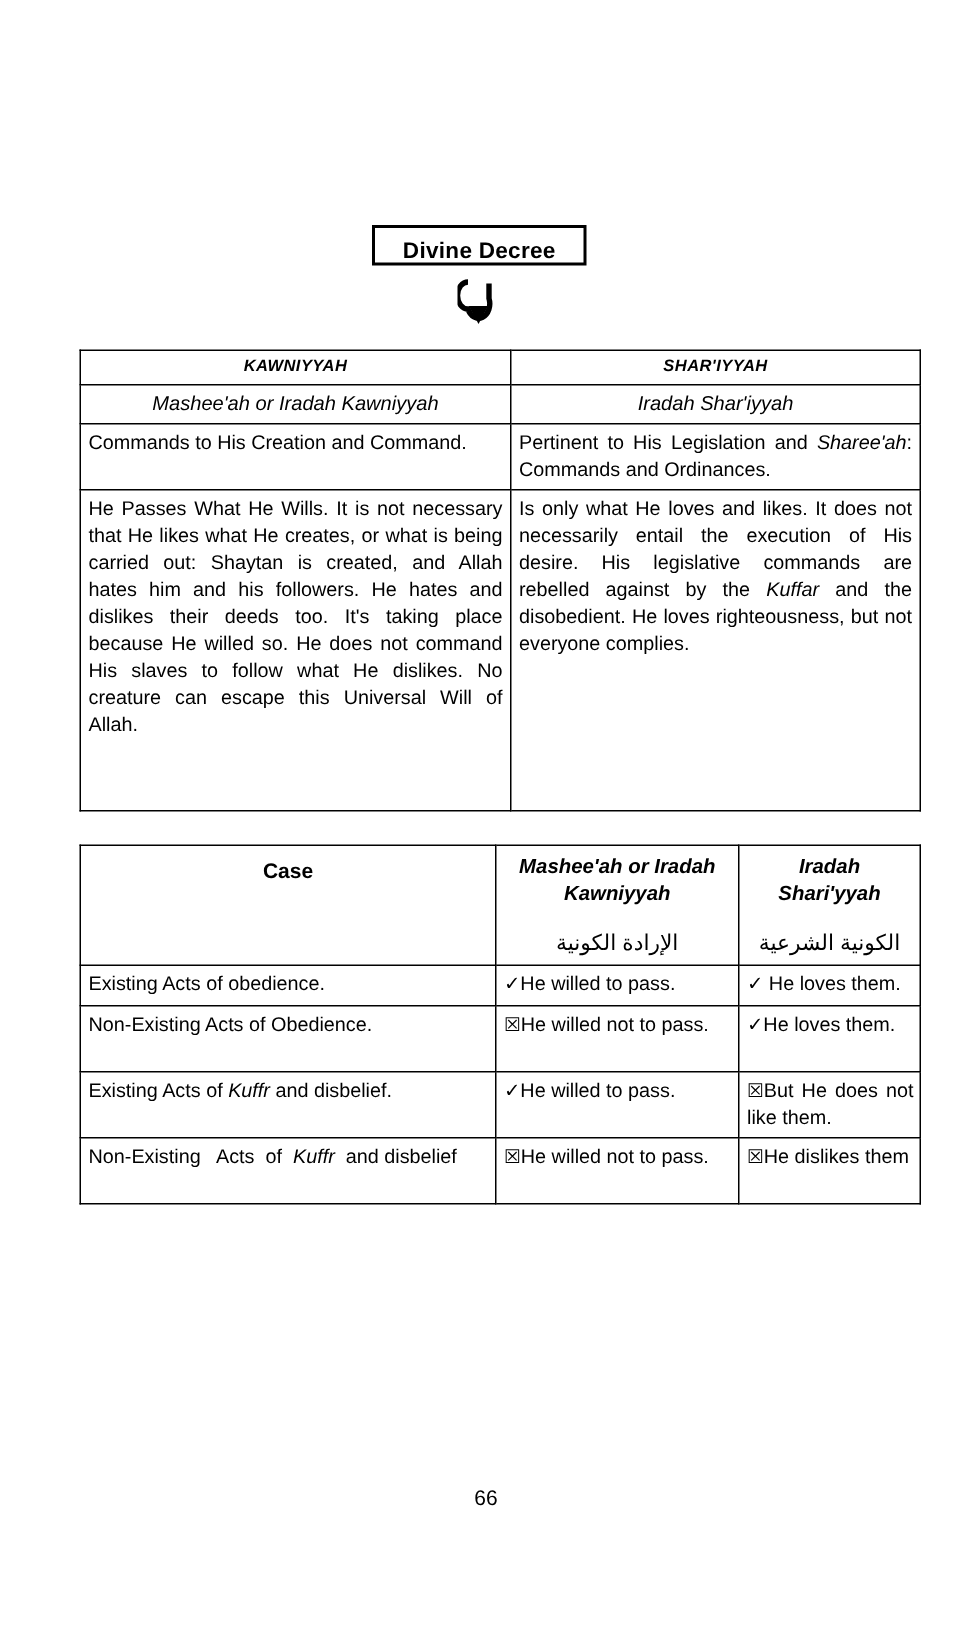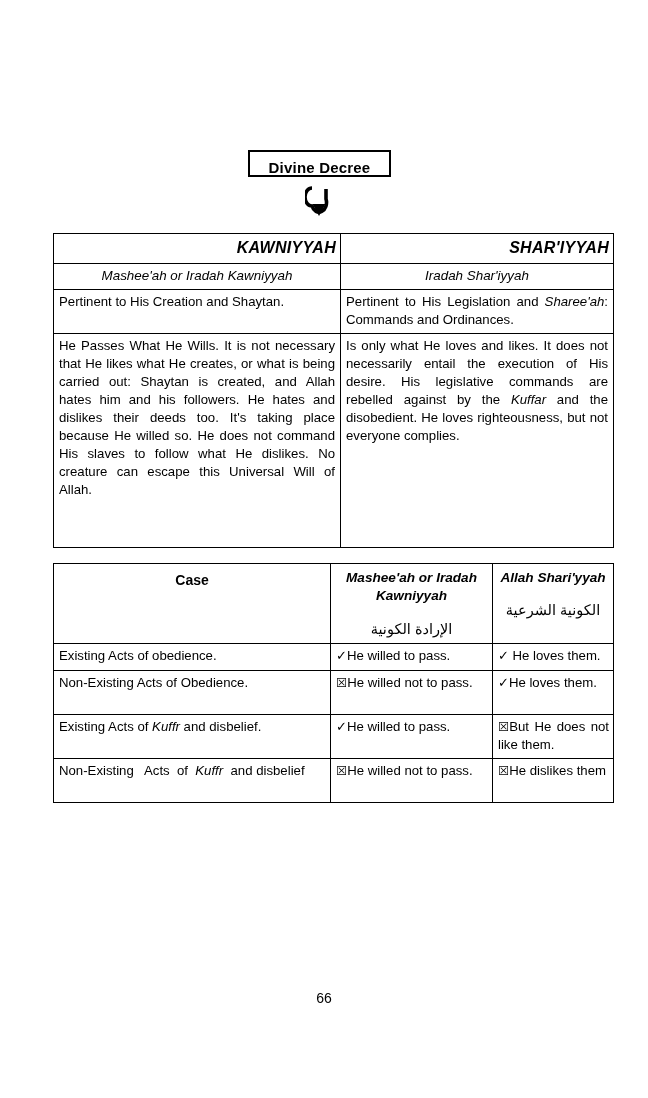--- a/index.html
+++ b/index.html
@@ -68,24 +68,24 @@
   
   #table-concepts {
     left: 53px;
     top: 233px;
     width: 560px;
   }
   #table-concepts col.c1 { width: 287px; }
   #table-concepts col.c2 { width: 273px; }
 
   #table-concepts .hdr-main {
-    text-align: right;
+    text-align: center;
     font-weight: bold;
     font-style: italic;
-    font-size: 16px;
+    font-size: 11px;
     padding: 3px 4px 4px;
     letter-spacing: 0.3px;
   }
   #table-concepts .hdr-sub {
     text-align: center;
     font-style: italic;
     font-size: 13.4px;
     padding: 3px 4px 4px;
   }
   #table-concepts .body-cell {
@@ -187,21 +187,21 @@
     <tbody>
       <tr>
         <td class="hdr-main">KAWNIYYAH</td>
         <td class="hdr-main">SHAR'IYYAH</td>
       </tr>
       <tr>
         <td class="hdr-sub"><i>Mashee'ah</i> or <i>Iradah Kawniyyah</i></td>
         <td class="hdr-sub"><i>Iradah Shar'iyyah</i></td>
       </tr>
       <tr>
-        <td class="body-cell">Pertinent to His Creation and Shaytan.</td>
+        <td class="body-cell">Commands to His Creation and Command.</td>
         <td class="body-cell">Pertinent to His Legislation and <i>Sharee'ah</i>: Commands and Ordinances.</td>
       </tr>
       <tr>
         <td class="body-cell tall">He Passes What He Wills. It is not necessary that He likes what He creates, or what is being carried out: Shaytan is created, and Allah hates him and his followers. He hates and dislikes their deeds too. It's taking place because He willed so. He does not command His slaves to follow what He dislikes. No creature can escape this Universal Will of Allah.</td>
         <td class="body-cell tall">Is only what He loves and likes. It does not necessarily entail the execution of His desire. His legislative commands are rebelled against by the <i>Kuffar</i> and the disobedient. He loves righteousness, but not everyone complies.</td>
       </tr>
     </tbody>
   </table>
 
   <table class="doc-table" id="table-cases">
@@ -211,21 +211,21 @@
         <col class="k3">
       </colgroup>
     <thead>
       <tr>
         <td class="case-head">Case</td>
         <td>
           <div class="willhead">Mashee'ah or Iradah Kawniyyah</div>
           <div class="arabic">الإرادة الكونية</div>
         </td>
         <td>
-          <div class="willhead">Allah Shari'yyah</div>
+          <div class="willhead">Iradah Shari'yyah</div>
           <div class="arabic">الكونية الشرعية</div>
         </td>
       </tr>
     </thead>
     <tbody>
       <tr class="r1">
         <td class="case-cell">Existing Acts of obedience.</td>
         <td class="mark-cell"><span class="mark mark-check">✓</span><span>He willed to pass.</span></td>
         <td class="mark-cell"><span class="mark mark-check">✓</span>&nbsp;<span>He loves them.</span></td>
       </tr>

